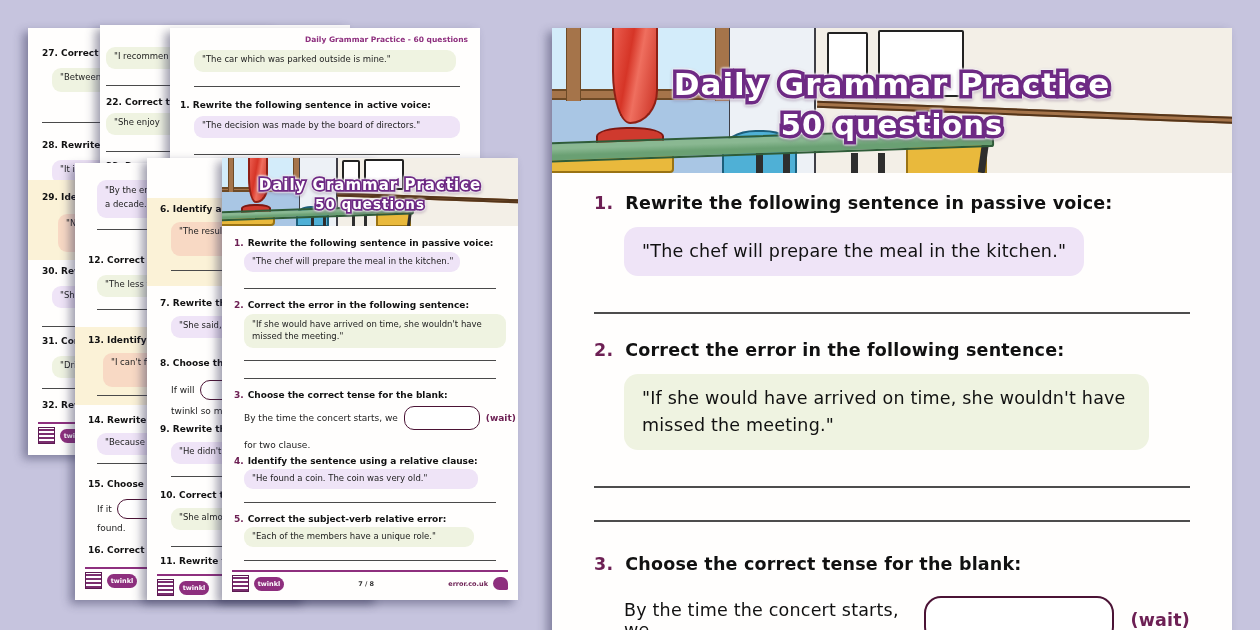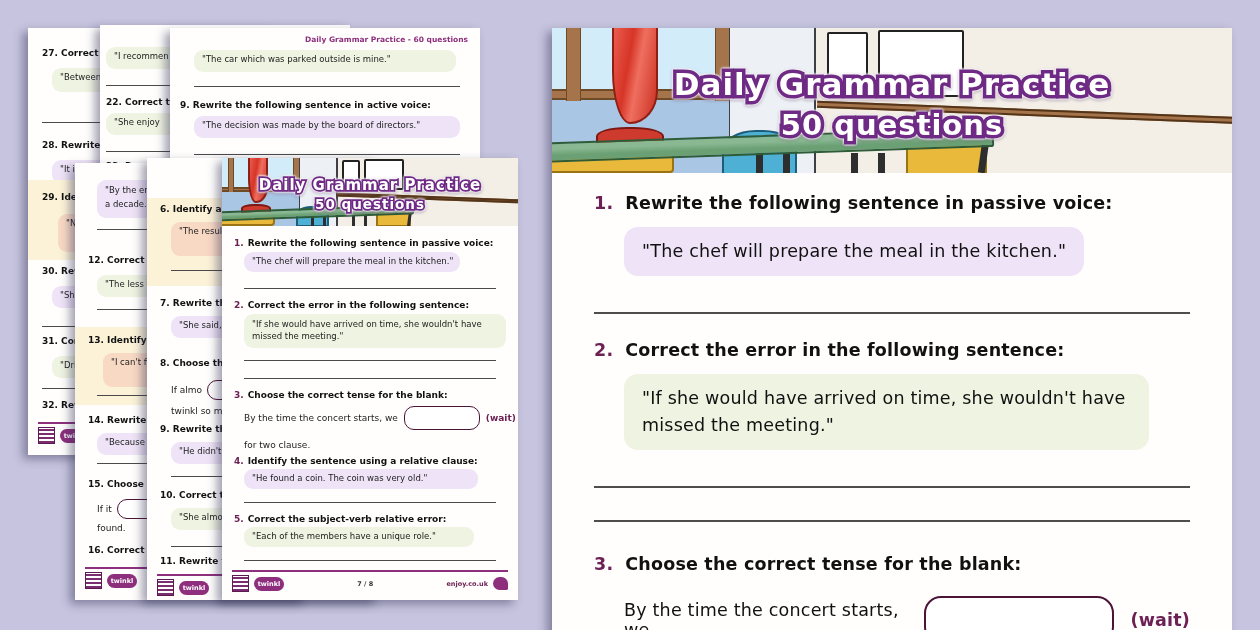--- a/index.html
+++ b/index.html
@@ -219,21 +219,21 @@
   <div class="qlab bq22"><span>22. Correct the</span></div>
   <div class="sbox gr bb22">"She enjoy</div>
   <div class="aline bl2"></div>
   <div class="qlab bq23"><span>23. Rewrite the</span></div>
 </div>
 
 <div class="page thumb" id="pgC">
   <div class="chead">Daily Grammar Practice - 60 questions</div>
   <div class="sbox gr cb16">"The car which was parked outside is mine."</div>
   <div class="aline cl1"></div>
-  <div class="qlab cq17"><span>9. Rewrite the following sentence in active voice:</span></div>
+  <div class="qlab cq17"><span>1. Rewrite the following sentence in active voice:</span></div>
   <div class="sbox pu cb17">"The decision was made by the board of directors."</div>
   <div class="aline cl2"></div>
 </div>
 
 <div class="page thumb" id="pgD">
   <div class="ysec"></div>
   <div class="sbox pu db11">
     <span>"By the end</span><br>
     <span>a decade."</span>
   </div>
@@ -258,21 +258,21 @@
 </div>
 
 <div class="page thumb" id="pgE">
   <div class="ysec"></div>
   <div class="qlab eq6"><span>6. Identify an</span></div>
   <div class="sbox or eb6">"The resul</div>
   <div class="aline el1"></div>
   <div class="qlab eq7"><span>7. Rewrite the</span></div>
   <div class="sbox pu eb7">"She said,</div>
   <div class="qlab eq8"><span>8. Choose the</span></div>
-  <div class="eif"><span>If almo</span><span class="oval"></span></div>
+  <div class="eif"><span>If will</span><span class="oval"></span></div>
   <div class="efaced">twinkl so m</div>
   <div class="qlab eq9"><span>9. Rewrite the</span></div>
   <div class="sbox pu eb9">"He didn't</div>
   <div class="aline el2"></div>
   <div class="qlab eq10"><span>10. Correct the</span></div>
   <div class="sbox gr eb10">"She almo</div>
   <div class="aline el3"></div>
   <div class="qlab eq11"><span>11. Rewrite the</span></div>
   <div class="tfoot">
     <div class="qr"></div>
@@ -331,21 +331,21 @@
   <div class="qlab fq4"><b>4.</b><span>Identify the sentence using a relative clause:</span></div>
   <div class="sbox pu fb4">"He found a coin. The coin was very old."</div>
   <div class="aline fl4"></div>
   <div class="qlab fq5"><b>5.</b><span>Correct the subject-verb relative error:</span></div>
   <div class="sbox gr fb5">"Each of the members have a unique role."</div>
   <div class="aline fl5"></div>
   <div class="tfoot">
     <div class="qr"></div>
     <div class="twlogo">twinkl</div>
     <div class="fmid">7 / 8</div>
-    <div class="fsite">enjoy.co.uk</div>
+    <div class="fsite">error.co.uk</div>
     <div class="fbadge"></div>
   </div>
 </div>
 
 <div class="page" id="main">
   <div class="scene">
     <div class="sc-bluewall"></div>
     <div class="sc-sky"></div>
     <div class="sc-sill"></div>
     <div class="sc-post p1"></div>

